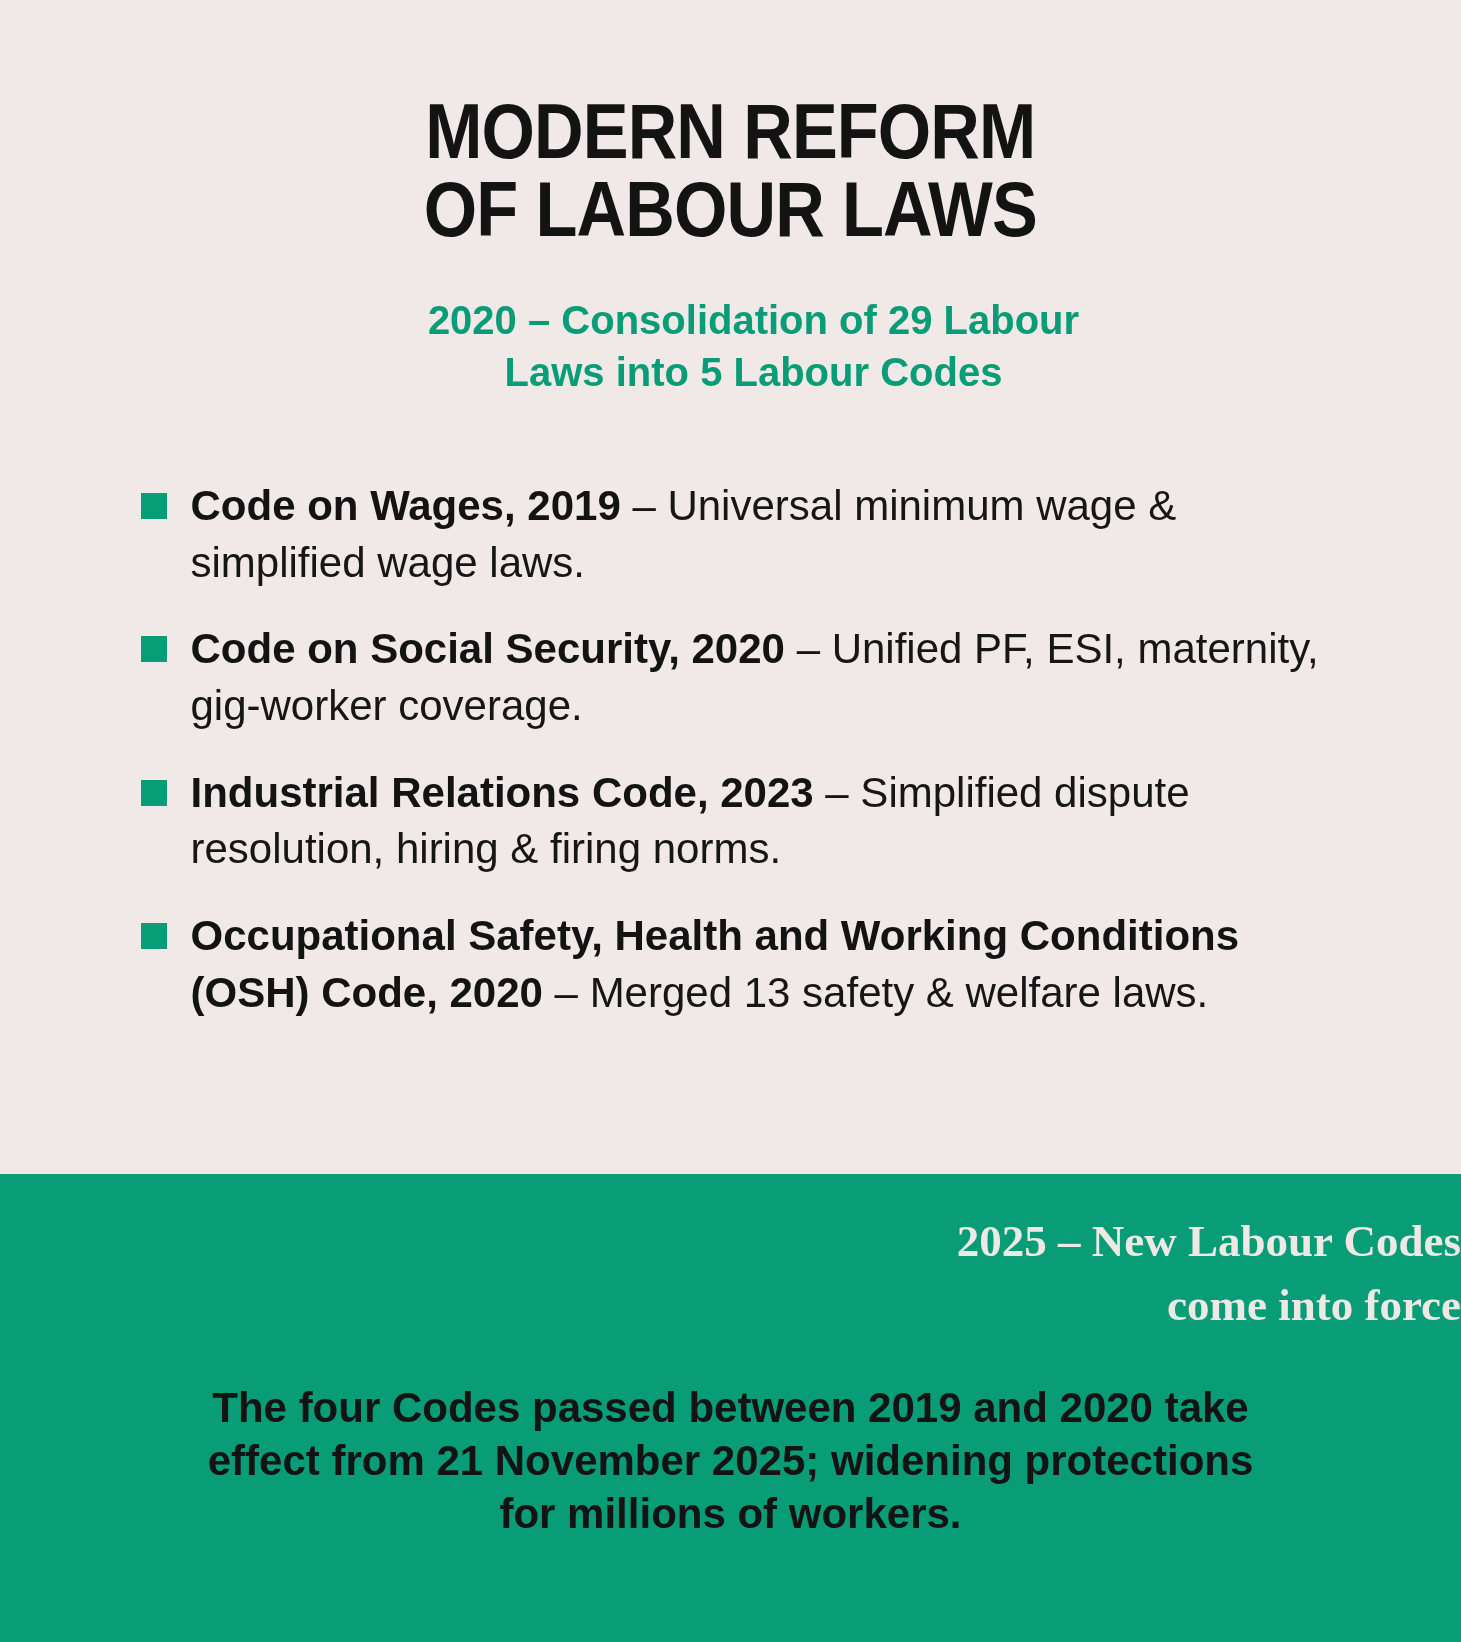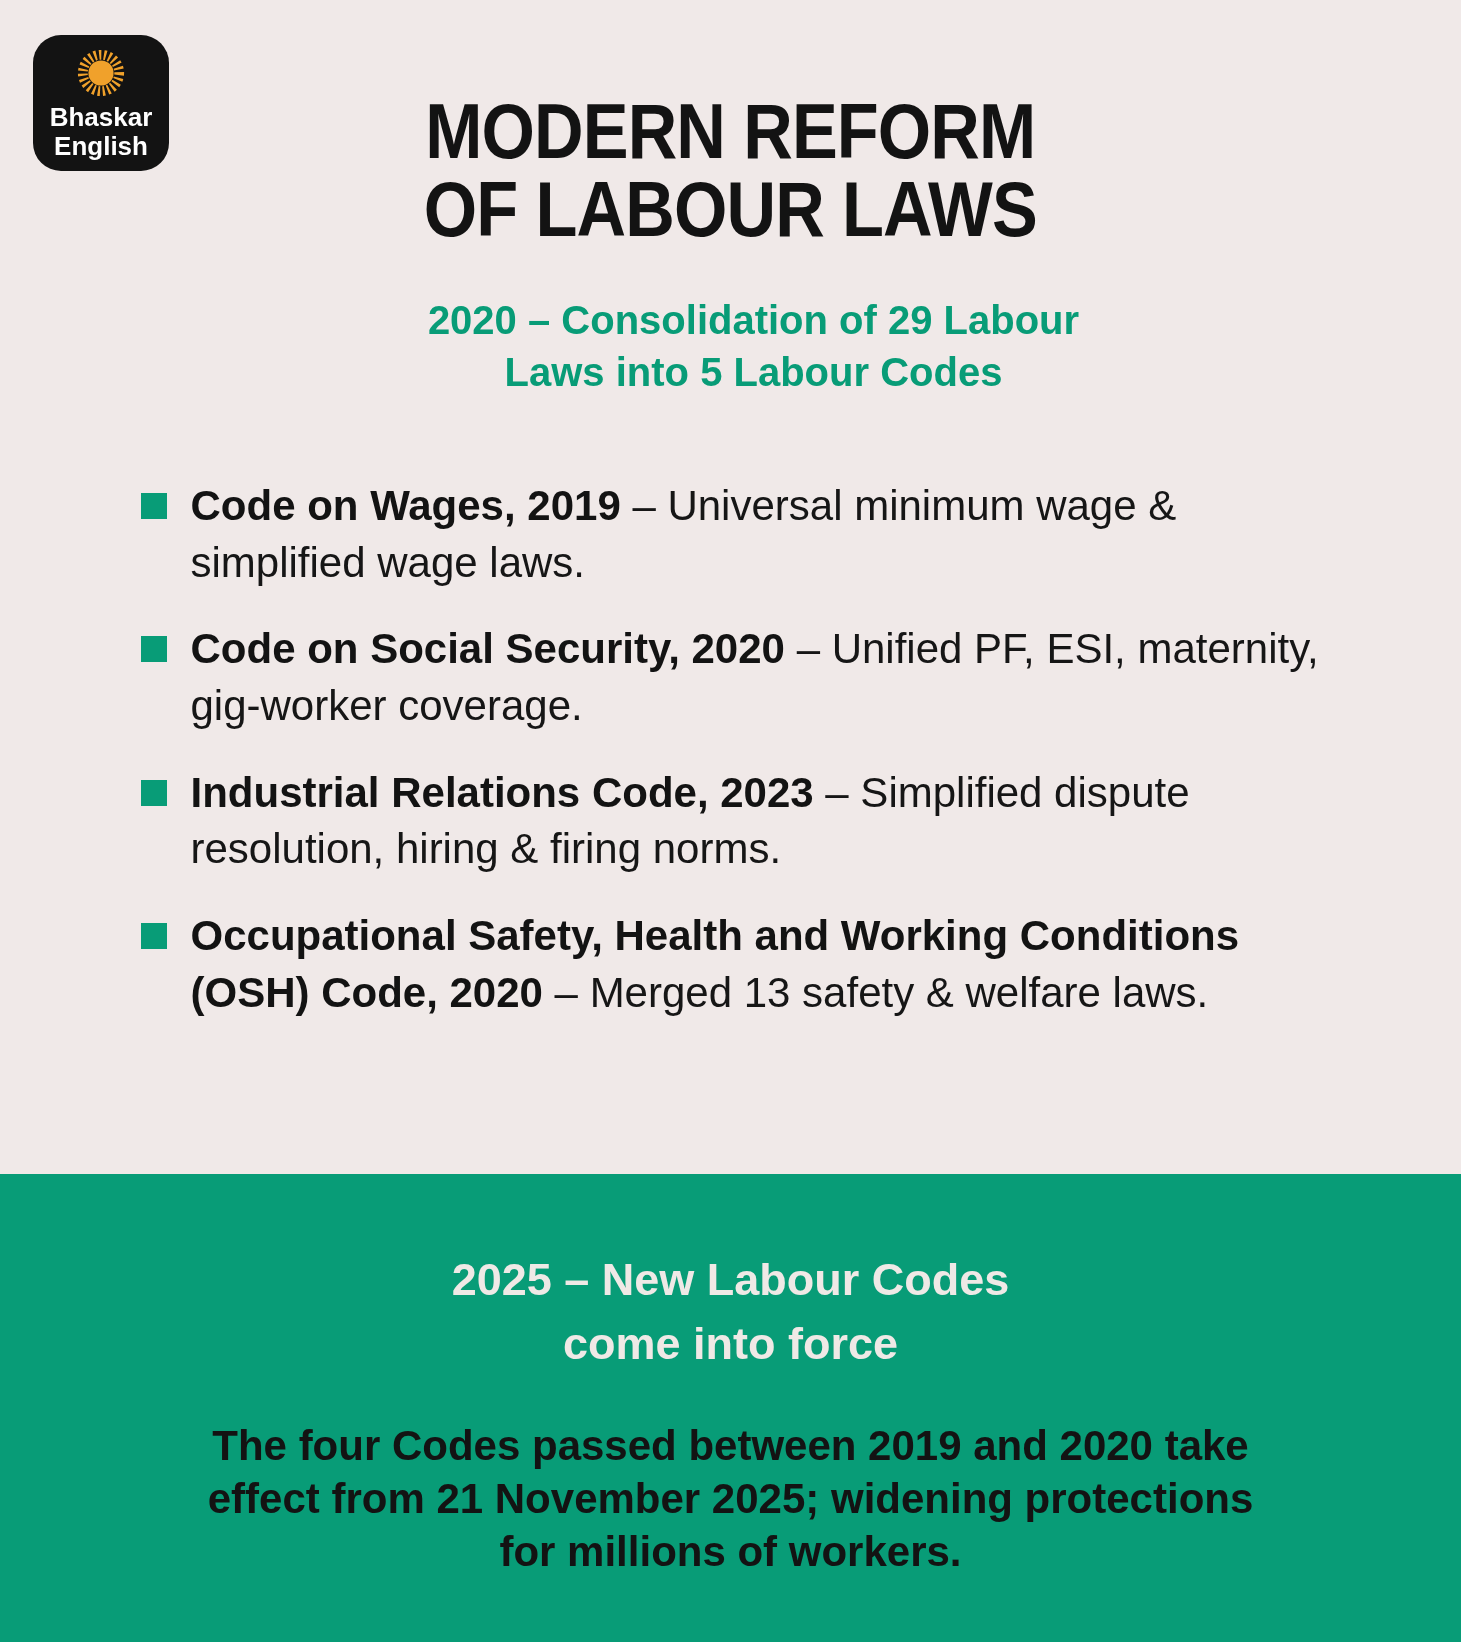--- a/index.html
+++ b/index.html
@@ -100,55 +100,46 @@
   
   .footer-section {
     position: absolute;
     left: 0;
     top: 1174px;
     width: 100%;
     height: 468px;
     background: #089C77;
   }
   .footer-heading {
-    padding-top: 74px;
-    text-align: center;
+    padding-top: 36px;
+    text-align: right;
     color: #EFE9E6;
     font-weight: 700;
     font-size: 45px;
     line-height: 1.42;
+    font-family: Liberation Serif, serif;
   }
   .footer-heading-line { display: block; }
   .footer-body {
     margin: 44px auto 12px auto;
     max-width: 1100px;
     text-align: center;
     color: #131313;
     font-weight: 700;
     font-size: 42px;
     line-height: 1.26;
   }
 </style>
 </head>
 <body>
 
 <div class="canvas">
 
   <div class="top-section">
 
-    <div class="logo">
-      <svg class="logo-sun" viewBox="-20 -20 40 40" aria-hidden="true">
-        <circle cx="0" cy="0" r="9" fill="#F0A12B"></circle>
-        <circle cx="0" cy="0" r="13" fill="none" stroke="#F0A12B" stroke-width="7" stroke-dasharray="1.6 1.9"></circle>
-      </svg>
-      <div class="logo-text">
-        <span style="display:block">Bhaskar</span>
-        <span style="display:block">English</span>
-      </div>
-    </div>
 
     <h1 class="page-title">
       <span class="title-inner">
         <span class="title-line">MODERN REFORM</span>
         <span class="title-line">OF LABOUR LAWS</span>
       </span>
     </h1>
 
     <h2 class="subtitle">
       <span class="subtitle-line">2020 – Consolidation of 29 Labour</span>

